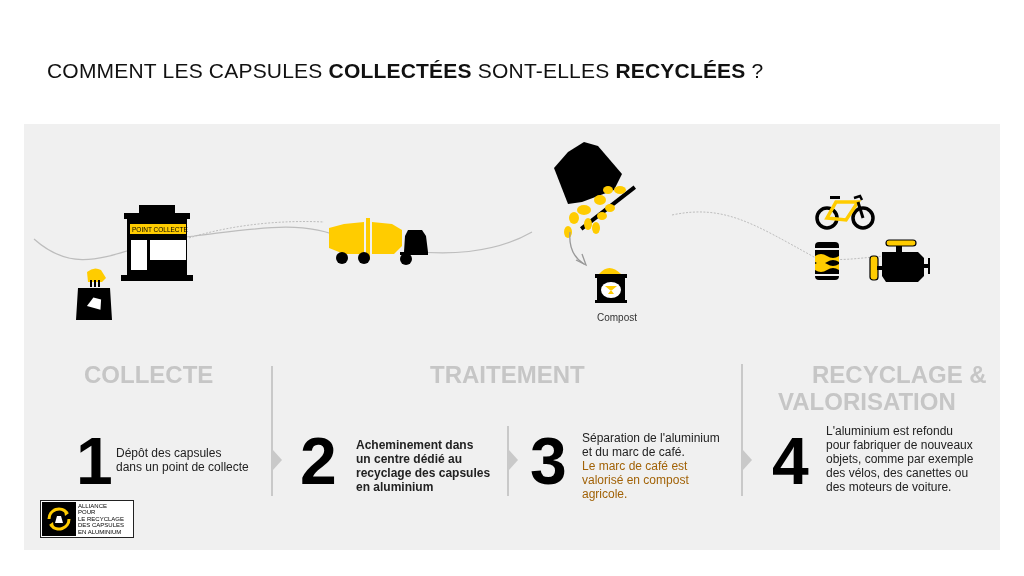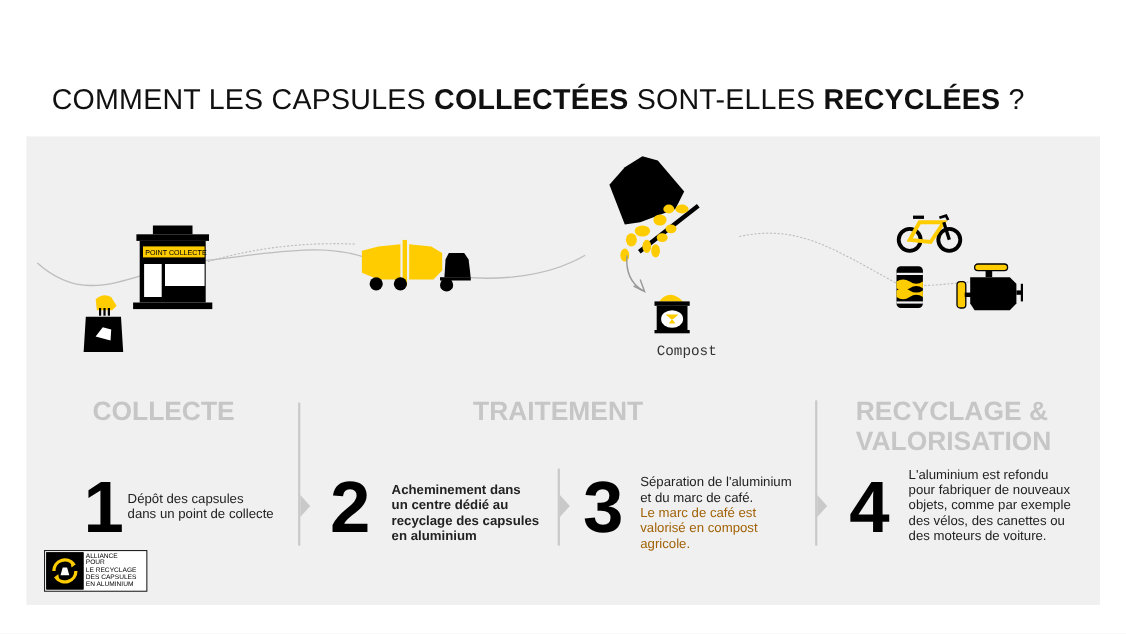--- a/index.html
+++ b/index.html
@@ -1,27 +1,27 @@
 <!DOCTYPE html>
 <html><head>
 <meta charset="utf-8">
 <style>
   html, body { margin:0; padding:0; }
   body { width:1024px; height:576px; background:#ffffff; position:relative; overflow:hidden; font-family:"Liberation Sans", sans-serif; color:#111; }
-  .title { position:absolute; left:47px; top:75px; font-size:26px; letter-spacing:0.2px; color:#111; white-space:nowrap; }
+  .title { position:absolute; left:47px; top:59px; font-size:21px; letter-spacing:0.2px; color:#111; white-space:nowrap; }
   .title b { font-weight:bold; }
   .panel { position:absolute; left:24px; top:124px; width:976px; height:426px; background:#f0f0f0; }
   .abs { position:absolute; }
   .phase { position:absolute; font-weight:bold; color:#c6c6c6; font-size:24px; line-height:26px; text-align:center; white-space:nowrap; }
   .vline { position:absolute; width:2px; background:#c9c9c9; }
   .arrow { position:absolute; width:0; height:0; border-top:10px solid transparent; border-bottom:10px solid transparent; border-left:9px solid #c9c9c9; }
   .num { position:absolute; font-weight:bold; font-size:66px; line-height:66px; color:#000; }
   .desc { position:absolute; font-size:12px; line-height:14px; color:#222; }
   .desc b { font-weight:normal; color:#a16207; }
-  .compost-label { position:absolute; font-size:13px; color:#333;font-family:Liberation Mono, monospace; }
+  .compost-label { position:absolute; font-size:10px; color:#333; }
   .logo { position:absolute; left:40px; top:500px; width:92px; height:36px; border:1px solid #222; background:#fff; }
   .logo-mark { position:absolute; left:1px; top:1px; width:34px; height:34px; background:#000; }
   .logo-text { position:absolute; left:37px; top:2px; font-size:6px; line-height:6.4px; color:#000; text-transform:uppercase; }
 </style>
 </head>
 <body>
 
 <div class="title">
   <span>COMMENT LES CAPSULES </span><b>COLLECTÉES</b><span> SONT-ELLES </span><b>RECYCLÉES</b><span> ?</span>
 </div>
@@ -120,21 +120,21 @@
   <rect x="28" y="8" width="6" height="6" fill="#000"></rect>
   <path d="M 14 14 L 50 14 L 56 20 L 56 38 L 50 44 L 18 44 L 14 38 Z" fill="#000"></path>
   <rect x="2" y="18" width="8" height="24" rx="3" fill="#ffcc00" stroke="#000" stroke-width="1.2"></rect>
   <rect x="9" y="28" width="6" height="4" fill="#000"></rect>
   <rect x="56" y="26" width="6" height="4" fill="#000"></rect>
   <rect x="60" y="20" width="2" height="16" fill="#000"></rect>
 </svg>
 
 <div class="phase" style="left:84px;top:362px;">COLLECTE</div>
 <div class="phase" style="left:430px;top:362px;">TRAITEMENT</div>
-<div class="phase" style="left:778px;top:362px;">RECYCLAGE &amp;</div>
+<div class="phase" style="left:812px;top:362px;">RECYCLAGE &amp;</div>
 <div class="phase" style="left:778px;top:389px;">VALORISATION</div>
 
 <div class="vline" style="left:271px;top:366px;height:130px;"></div>
 <div class="vline" style="left:741px;top:364px;height:132px;"></div>
 <div class="vline" style="left:507px;top:426px;height:70px;"></div>
 
 <div class="arrow" style="left:273px;top:450px;"></div>
 <div class="arrow" style="left:509px;top:450px;"></div>
 <div class="arrow" style="left:743px;top:450px;"></div>
 

